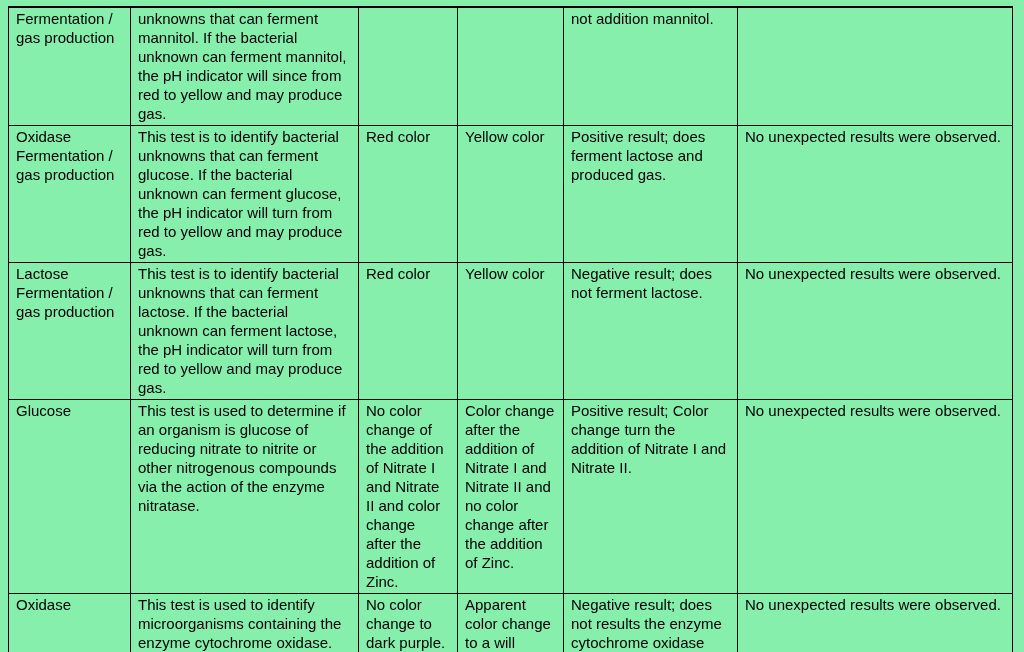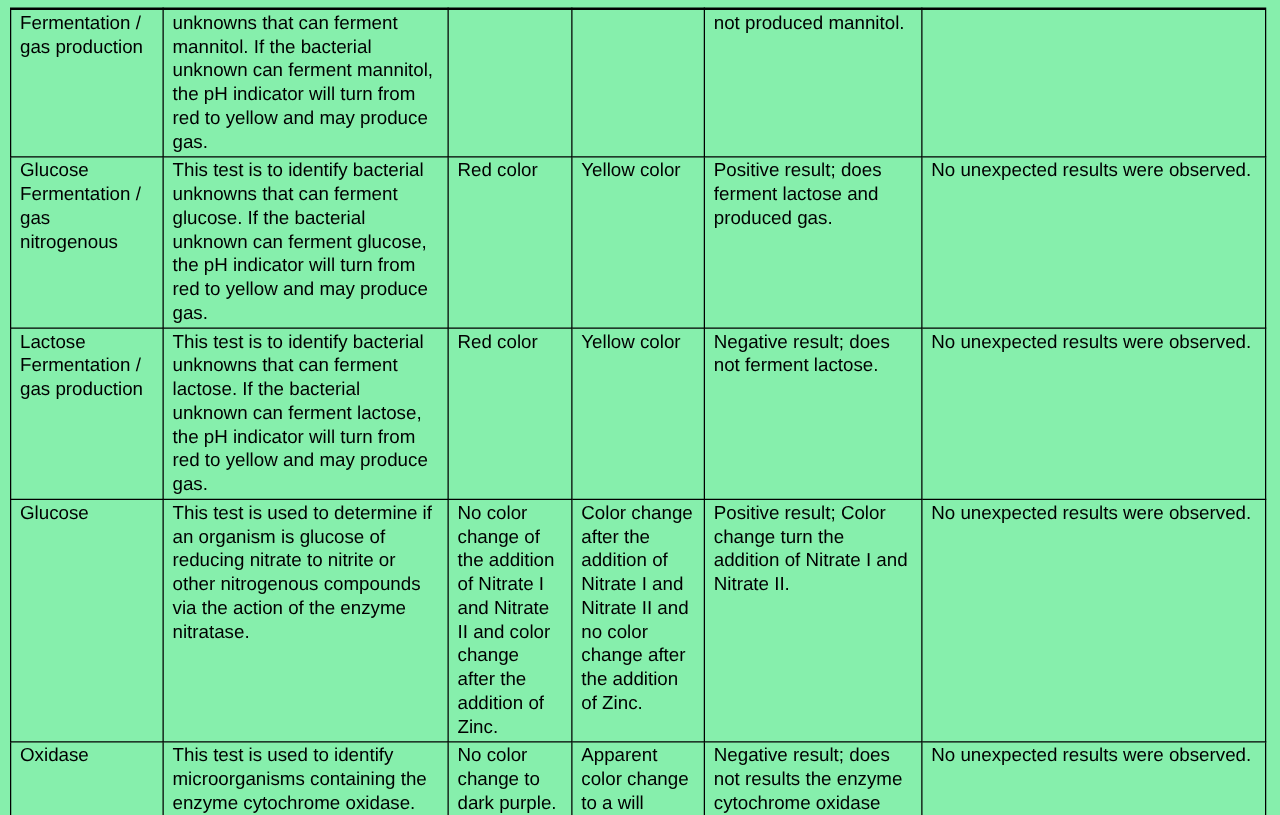--- a/index.html
+++ b/index.html
@@ -58,28 +58,28 @@
       <col class="c-test">
       <col class="c-desc">
       <col class="c-neg">
       <col class="c-pos">
       <col class="c-result">
       <col class="c-unexpected">
     </colgroup>
     <tbody>
       <tr class="r0">
         <td>Fermentation / gas production</td>
-        <td>unknowns that can ferment mannitol. If the bacterial unknown can ferment mannitol, the pH indicator will turn from red to yellow and may produce gas.</td>
+        <td>unknowns that can ferment mannitol. If the bacterial unknown can ferment mannitol, the pH indicator will since from red to yellow and may produce gas.</td>
         <td></td>
         <td></td>
-        <td>not produced mannitol.</td>
+        <td>not addition mannitol.</td>
         <td></td>
       </tr>
       <tr class="r1">
-        <td>Glucose Fermentation / gas nitrogenous</td>
+        <td>Oxidase Fermentation / gas production</td>
         <td>This test is to identify bacterial unknowns that can ferment glucose. If the bacterial unknown can ferment glucose, the pH indicator will turn from red to yellow and may produce gas.</td>
         <td>Red color</td>
         <td>Yellow color</td>
         <td>Positive result; does ferment lactose and produced gas.</td>
         <td>No unexpected results were observed.</td>
       </tr>
       <tr class="r2">
         <td>Lactose Fermentation / gas production</td>
         <td>This test is to identify bacterial unknowns that can ferment lactose. If the bacterial unknown can ferment lactose, the pH indicator will turn from red to yellow and may produce gas.</td>
         <td>Red color</td>

